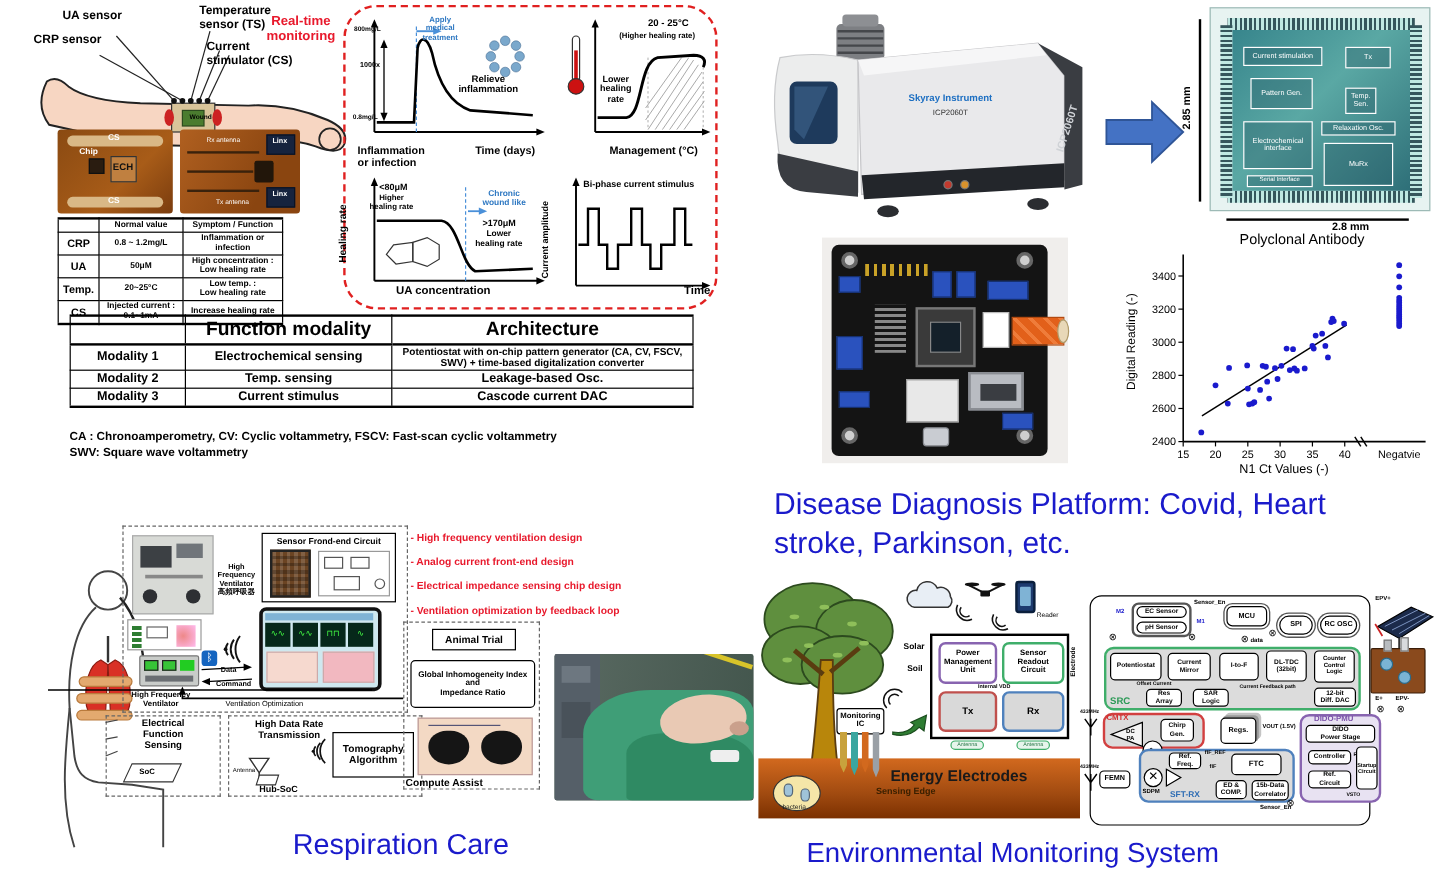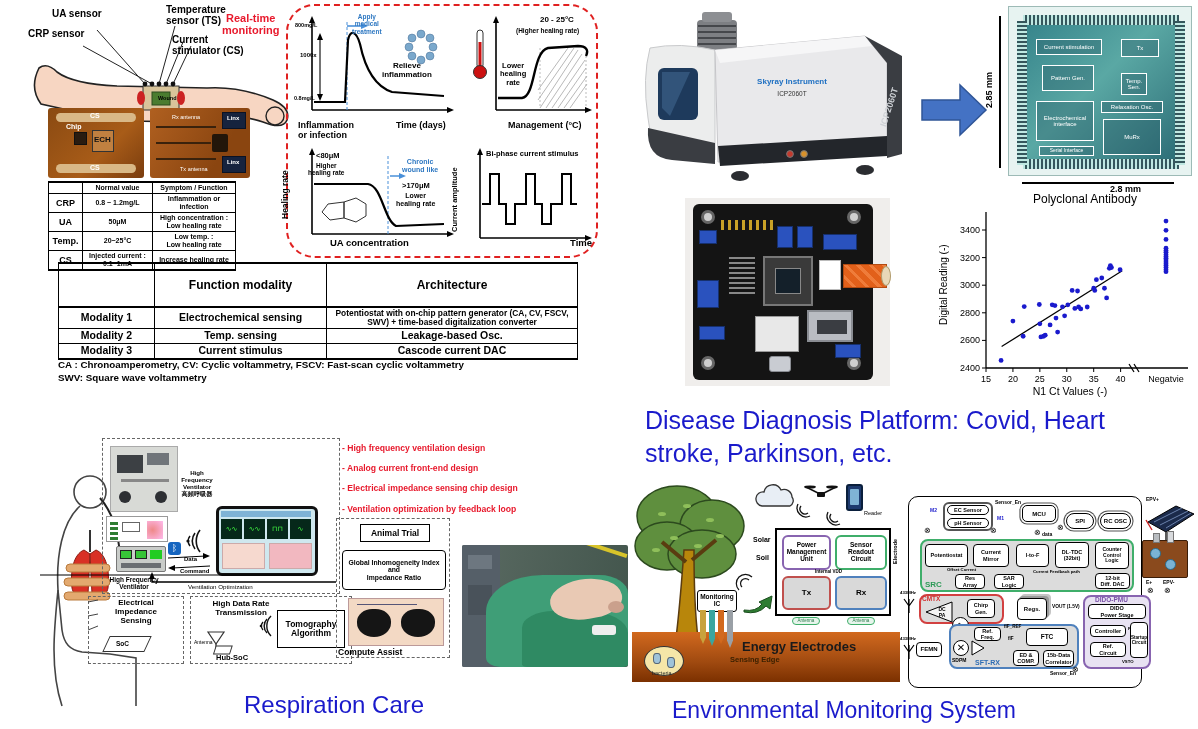--- a/index.html
+++ b/index.html
@@ -12,21 +12,21 @@
 .r{color:#e8192c}
 .bl{color:#1a1acb}
 .bx{position:absolute;border:1.2px solid #000;background:#fff;display:flex;align-items:center;justify-content:center;text-align:center;line-height:1.05;white-space:pre-line}
 .dsh{position:absolute;border:1.3px dashed #666;background:transparent}
 .nod{position:absolute;font-size:8px;line-height:8px;color:#000}
 .nod::before{content:"⊗"}
 .vtext{writing-mode:vertical-rl;transform:rotate(180deg);text-align:center}
 .tb1{position:absolute;border-collapse:collapse;font-size:7px;font-weight:bold;text-align:center;border-top:2px solid #000;border-bottom:2px solid #000}
 .tb1 th,.tb1 td{border:1px solid #000;padding:1px 2px;line-height:1.15;white-space:pre-line}
 .tb2{position:absolute;border-collapse:collapse;font-size:10.5px;font-weight:bold;text-align:center;border-top:2.5px solid #000;border-bottom:2.5px solid #000}
-.tb2 th{border:1px solid #000;border-bottom:2px solid #000;font-size:12px;padding:14px}
+.tb2 th{border:1px solid #000;border-bottom:2px solid #000;font-size:16px;padding:2px}
 .tb2 td{border:1px solid #000;padding:1px 3px;line-height:1.1}
 .die-blk{position:absolute;border:1px solid #fff;color:#fff;font-size:6px;line-height:1.05;display:flex;align-items:center;justify-content:center;text-align:center;background:rgba(40,90,100,.35);white-space:pre-line}
 .pinsH{position:absolute;height:10px;background:repeating-linear-gradient(90deg,#bfe8e2 0 2px,#35565c 2px 4px)}
 .pinsV{position:absolute;width:10px;background:repeating-linear-gradient(0deg,#bfe8e2 0 2px,#35565c 2px 4px)}
 .gbx{position:absolute;border-radius:6px;display:flex;align-items:center;justify-content:center;text-align:center;white-space:pre-line;line-height:1.05}
 .sbx{position:absolute;background:#fff;border:1.2px solid #000;border-radius:4px;display:flex;align-items:center;justify-content:center;text-align:center;font-size:5.5px;font-weight:bold;line-height:1.1;white-space:pre-line}
 .dbl{position:absolute;background:#fff;border:1.2px solid #000;border-radius:5px;box-shadow:0 0 0 1.5px #fff,0 0 0 2.6px #555;display:flex;align-items:center;justify-content:center;font-size:6px;font-weight:bold;white-space:pre-line;text-align:center}
 svg{position:absolute;overflow:visible}
 svg text{font-family:"Liberation Sans",sans-serif}
 </style>
@@ -466,40 +466,50 @@
  <g fill="none" stroke="#111" stroke-width="1.6">
         <path d="M6,16 a8,8 0 0 1 0,-10"></path>
         <path d="M11,19 a13,13 0 0 1 0,-16"></path>
         <path d="M16,22 a18,18 0 0 1 0,-22"></path>
       </g>
       <circle cx="4" cy="11" r="1.6" fill="#111"></circle>
 </svg>
 <div class="t b" style="left:184px;top:556px;font-size:6px">Data</div>
 <div class="t b" style="left:180px;top:568px;font-size:6px">Command</div>
 
+<div style="position:absolute;left:218px;top:444px;width:112px;height:58px;background:#fff;border:1.5px solid #000">
+ <div class="t b c" style="left:0;right:0;top:2px;font-size:7.2px">Sensor Frond-end Circuit</div>
+ <div style="position:absolute;left:6px;top:13px;width:34px;height:40px;background:#6b4423;border:2px solid #222;background-image:repeating-linear-gradient(0deg,rgba(0,0,0,.25) 0 3px,transparent 3px 6px),repeating-linear-gradient(90deg,rgba(255,255,255,.15) 0 3px,transparent 3px 6px)"></div>
+ <div style="position:absolute;left:46px;top:14px;width:60px;height:38px;border:1px solid #999">
+  <div style="position:absolute;left:4px;top:4px;width:16px;height:10px;border:1px solid #555"></div>
+  <div style="position:absolute;left:26px;top:4px;width:16px;height:10px;border:1px solid #555"></div>
+  <div style="position:absolute;left:12px;top:20px;width:22px;height:12px;border:1px solid #555"></div>
+  <div style="position:absolute;left:46px;top:22px;width:9px;height:9px;border:1px solid #555;border-radius:50%"></div>
+ </div>
+</div>
 
 <div style="position:absolute;left:216px;top:506px;width:102px;height:70px;background:#cfe8ef;border:3px solid #111;border-radius:6px">
  <div style="position:absolute;left:2px;top:2px;width:90px;height:6px;background:#7fb3d5"></div>
  <div style="position:absolute;left:2px;top:10px;width:21px;height:20px;background:#06281a;color:#4f4;font-size:7px;text-align:center;line-height:20px">∿∿</div>
  <div style="position:absolute;left:25px;top:10px;width:21px;height:20px;background:#06281a;color:#4f4;font-size:7px;text-align:center;line-height:20px">∿∿</div>
  <div style="position:absolute;left:48px;top:10px;width:21px;height:20px;background:#06281a;color:#4f4;font-size:7px;text-align:center;line-height:20px">⊓⊓</div>
  <div style="position:absolute;left:71px;top:10px;width:21px;height:20px;background:#06281a;color:#4f4;font-size:7px;text-align:center;line-height:20px">∿</div>
  <div style="position:absolute;left:3px;top:34px;width:43px;height:26px;background:#f6d9cf;border:1px solid #caa"></div>
  <div style="position:absolute;left:50px;top:34px;width:43px;height:26px;background:#f2b8c0;border:1px solid #caa"></div>
 </div>
 <div class="t" style="left:188px;top:584px;font-size:6.2px">Ventilation Optimization</div>
 
 <div class="t r b" style="left:342px;top:444px;font-size:8.6px">- High frequency ventilation design</div>
 <div class="t r b" style="left:342px;top:464px;font-size:8.6px">- Analog current front-end design</div>
 <div class="t r b" style="left:342px;top:484px;font-size:8.6px">- Electrical impedance sensing chip design</div>
 <div class="t r b" style="left:342px;top:505px;font-size:8.6px">- Ventilation optimization by feedback loop</div>
 
 <div class="dsh" style="left:88px;top:596px;width:96px;height:68px"></div>
 <div class="t b p c" style="left:96px;top:599px;width:80px;font-size:8px">Electrical
-Impedance
+Function
 Sensing</div>
 <div style="position:absolute;left:106px;top:636px;width:42px;height:16px;border:1.2px solid #333;background:#fff;transform:skewX(-25deg)"></div>
 <div class="t b" style="left:116px;top:640px;font-size:6.5px">SoC</div>
 
 <div class="dsh" style="left:190px;top:596px;width:162px;height:68px"></div>
 <div class="t b p c" style="left:196px;top:600px;width:90px;font-size:8px">High Data Rate
 Transmission</div>
 <svg style="left:206px;top:628px" width="34" height="30" viewBox="0 0 34 30">
  <polygon points="2,4 18,4 10,16" fill="none" stroke="#333" stroke-width="1.2"></polygon>
       <line x1="10" y1="16" x2="10" y2="26" stroke="#333" stroke-width="1.2"></line>

